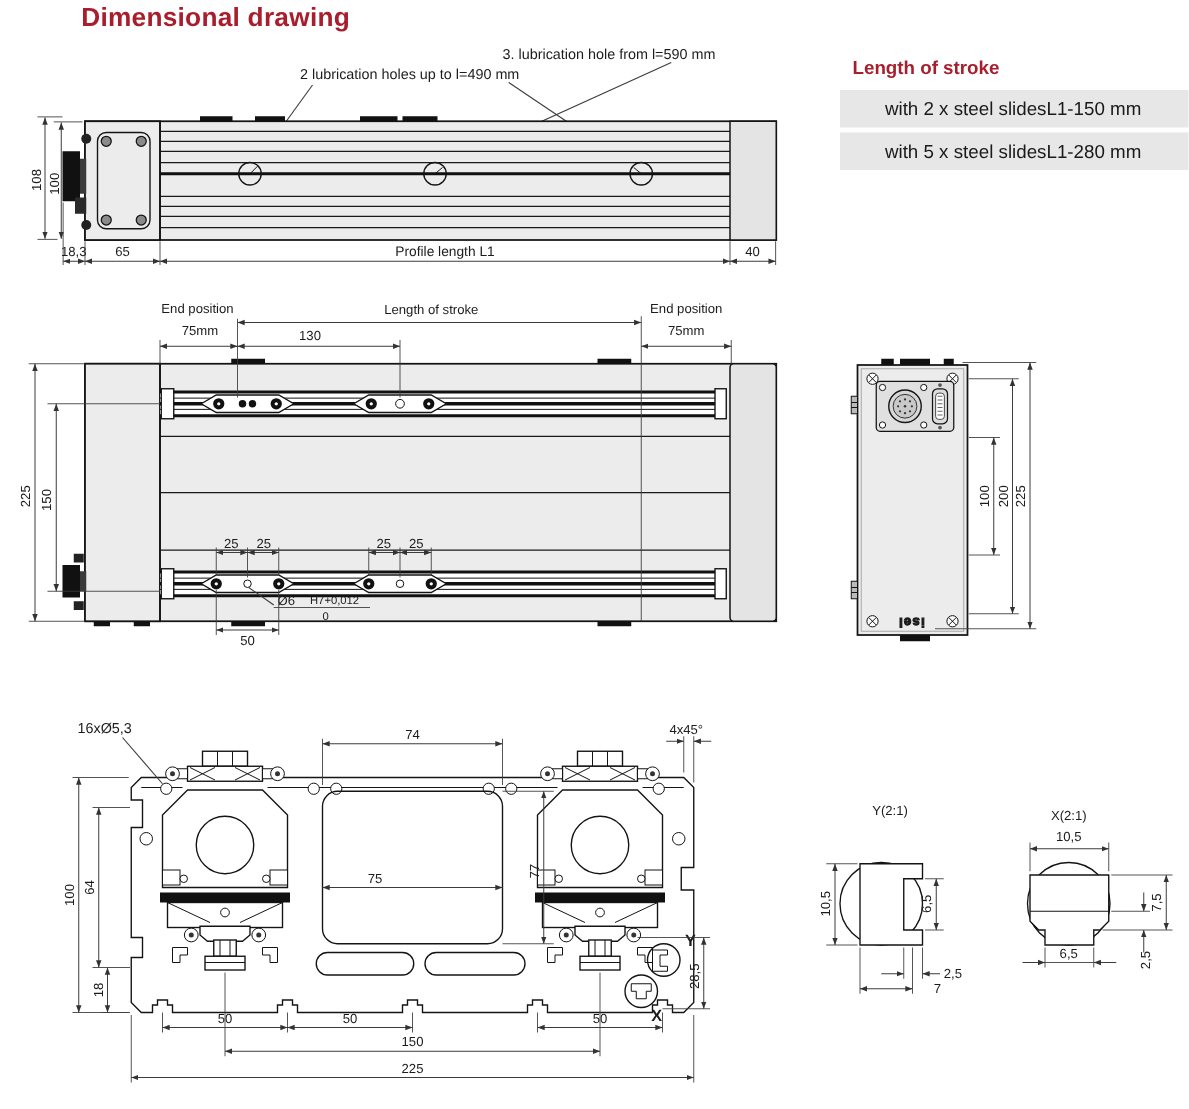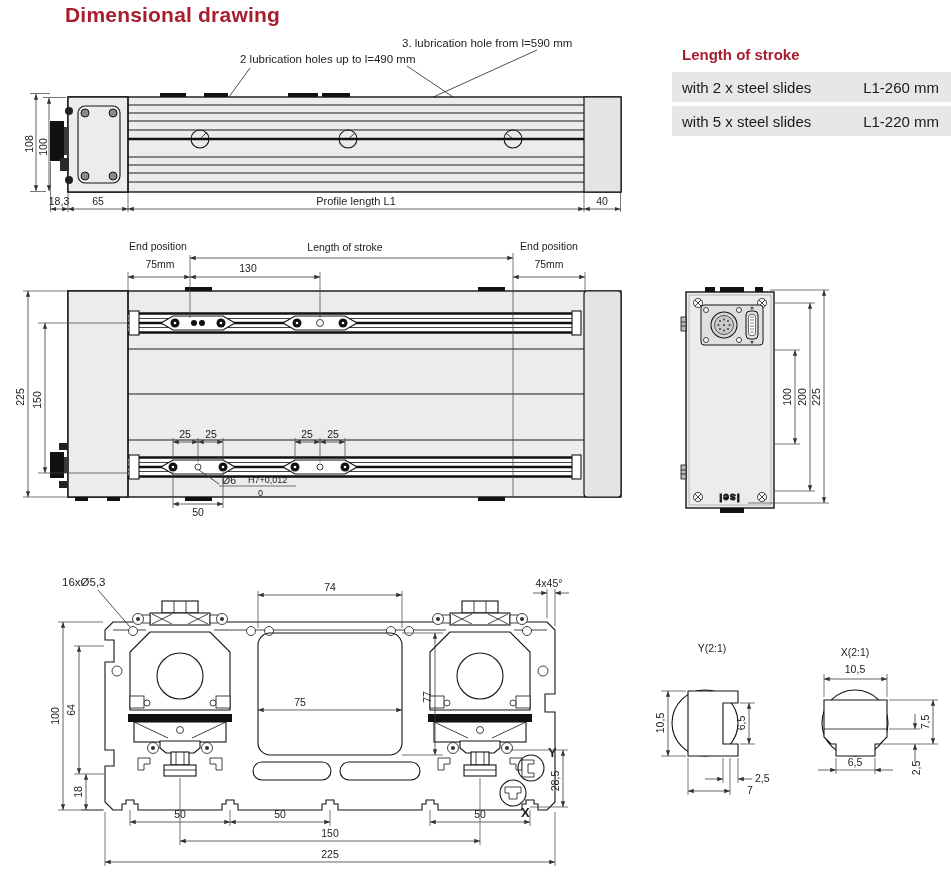--- a/index.html
+++ b/index.html
@@ -1,21 +1,21 @@
 <!DOCTYPE html>
 <html><head>
 <meta charset="utf-8">
 <style>
   html,body{margin:0;padding:0;background:#fff;}
   #stage{position:relative;width:951px;height:887px;background:#fff;overflow:hidden;
          font-family:"Liberation Sans",sans-serif;color:#1a1a1a;}
   .page-title{position:absolute;left:65px;top:3px;font-size:21px;font-weight:bold;letter-spacing:.2px;}
   .stroke-table{position:absolute;left:672px;top:46px;width:279px;}
   .stroke-table .hdr{font-size:15px;font-weight:bold;margin:0 0 9px 10px;}
-  .stroke-table .row{display:flex;justify-content:space-between;align-items:center;
+  .stroke-table .row{display:flex;justify-content:center;align-items:center;
         background:#e7e7e7;height:30px;padding:0 12px 0 10px;margin-bottom:4px;font-size:15px;}
   svg{position:absolute;left:0;top:0;}
   svg text{font-family:"Liberation Sans",sans-serif;font-size:10.5px;fill:#1c1c1c;}
   text.note{font-size:11.5px;}
   text.big{font-size:11px;}
   text.small{font-size:9px;}
   text.blue{font-weight:bold;font-size:13px;}
   .ext{stroke:#3c3c3c;stroke-width:.7;fill:none;}
   .dim{stroke:#3c3c3c;stroke-width:.8;fill:none;}
   .ldr{stroke:#3c3c3c;stroke-width:.9;fill:none;}
@@ -34,25 +34,25 @@
 <body>
 
 <div id="stage">
 
   <div class="page-title" style="color:#a81e2d;">Dimensional drawing</div>
 
   <div class="stroke-table">
     <div class="hdr" style="color:#a81e2d;">Length of stroke</div>
     <div class="row">
       <span>with 2 x steel slides</span>
-      <span>L1-260 mm</span>
+      <span>L1-150 mm</span>
     </div>
     <div class="row">
       <span>with 5 x steel slides</span>
-      <span>L1-220 mm</span>
+      <span>L1-280 mm</span>
     </div>
   </div>
 
   <svg width="951" height="887" viewBox="0 0 951 887">
     <defs>
       <marker id="ar" viewBox="0 0 10 10" refX="9" refY="5" markerWidth="8" markerHeight="8" orient="auto-start-reverse">
         <path d="M0,1.6 L9,5 L0,8.4 Z" fill="#333"></path>
       </marker>
       <g id="bearing-unit">
         <rect class="wh" x="-18" y="601" width="36" height="12"></rect>

